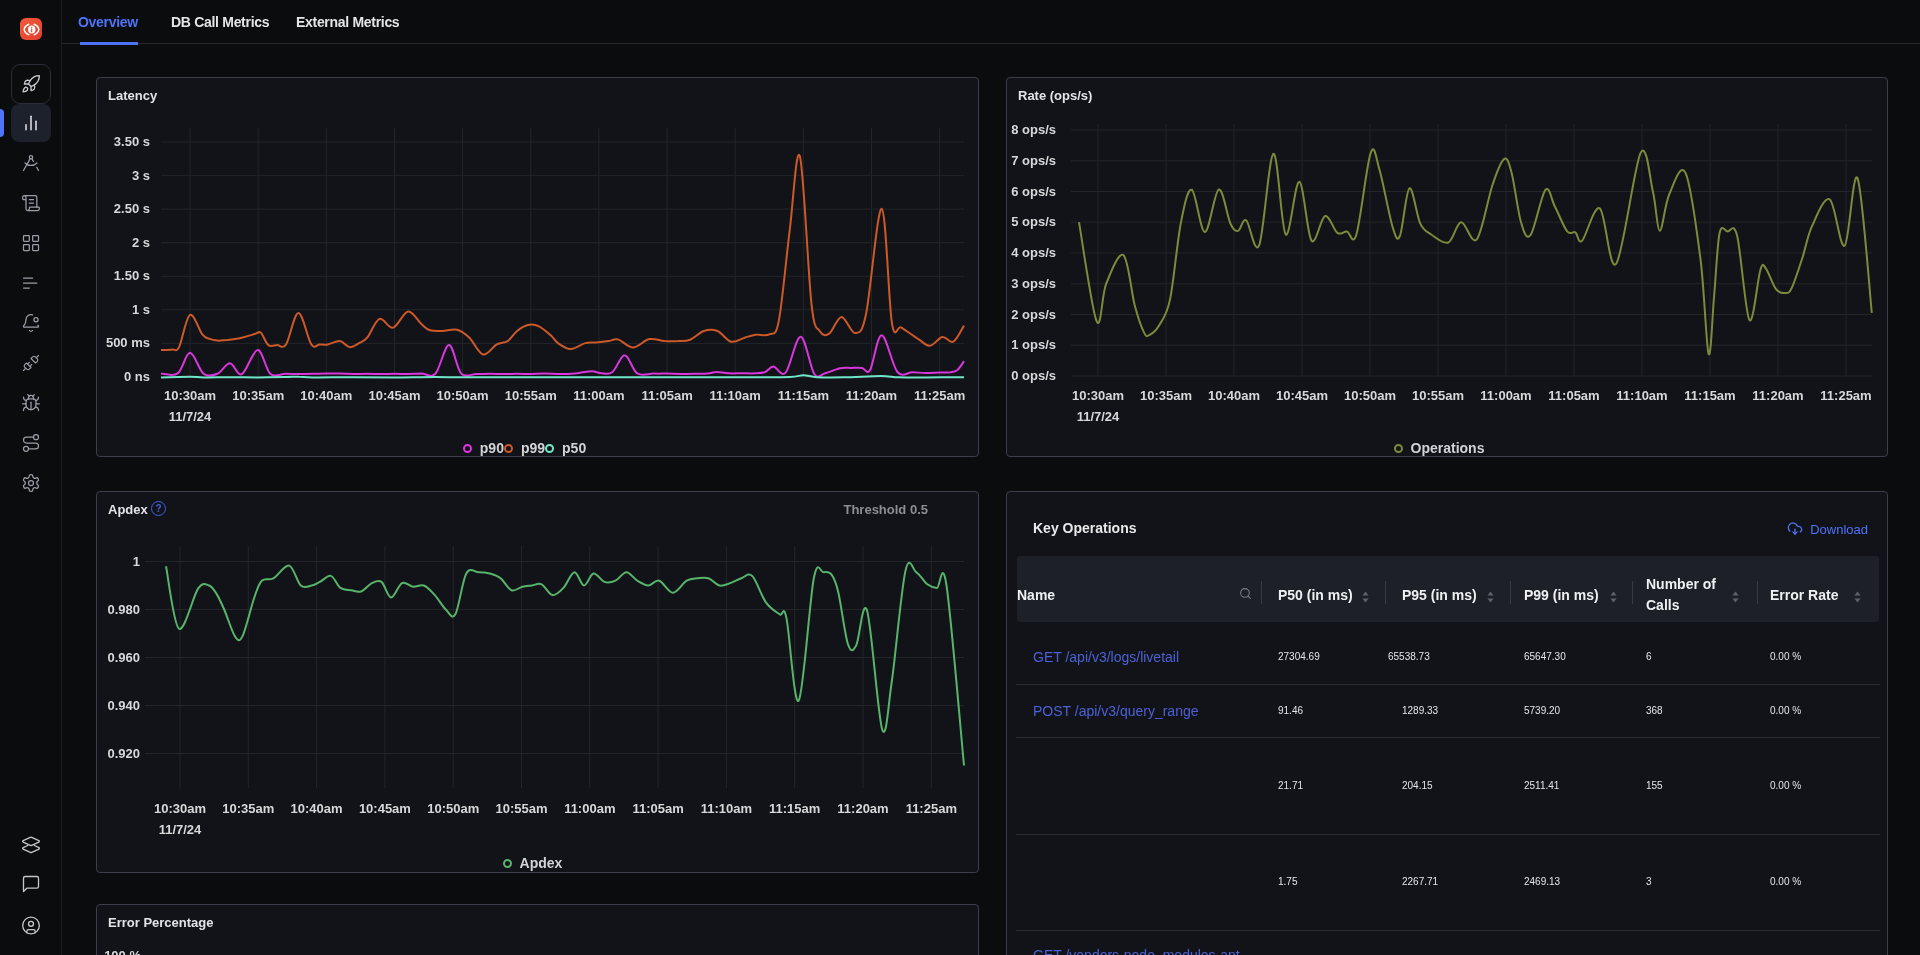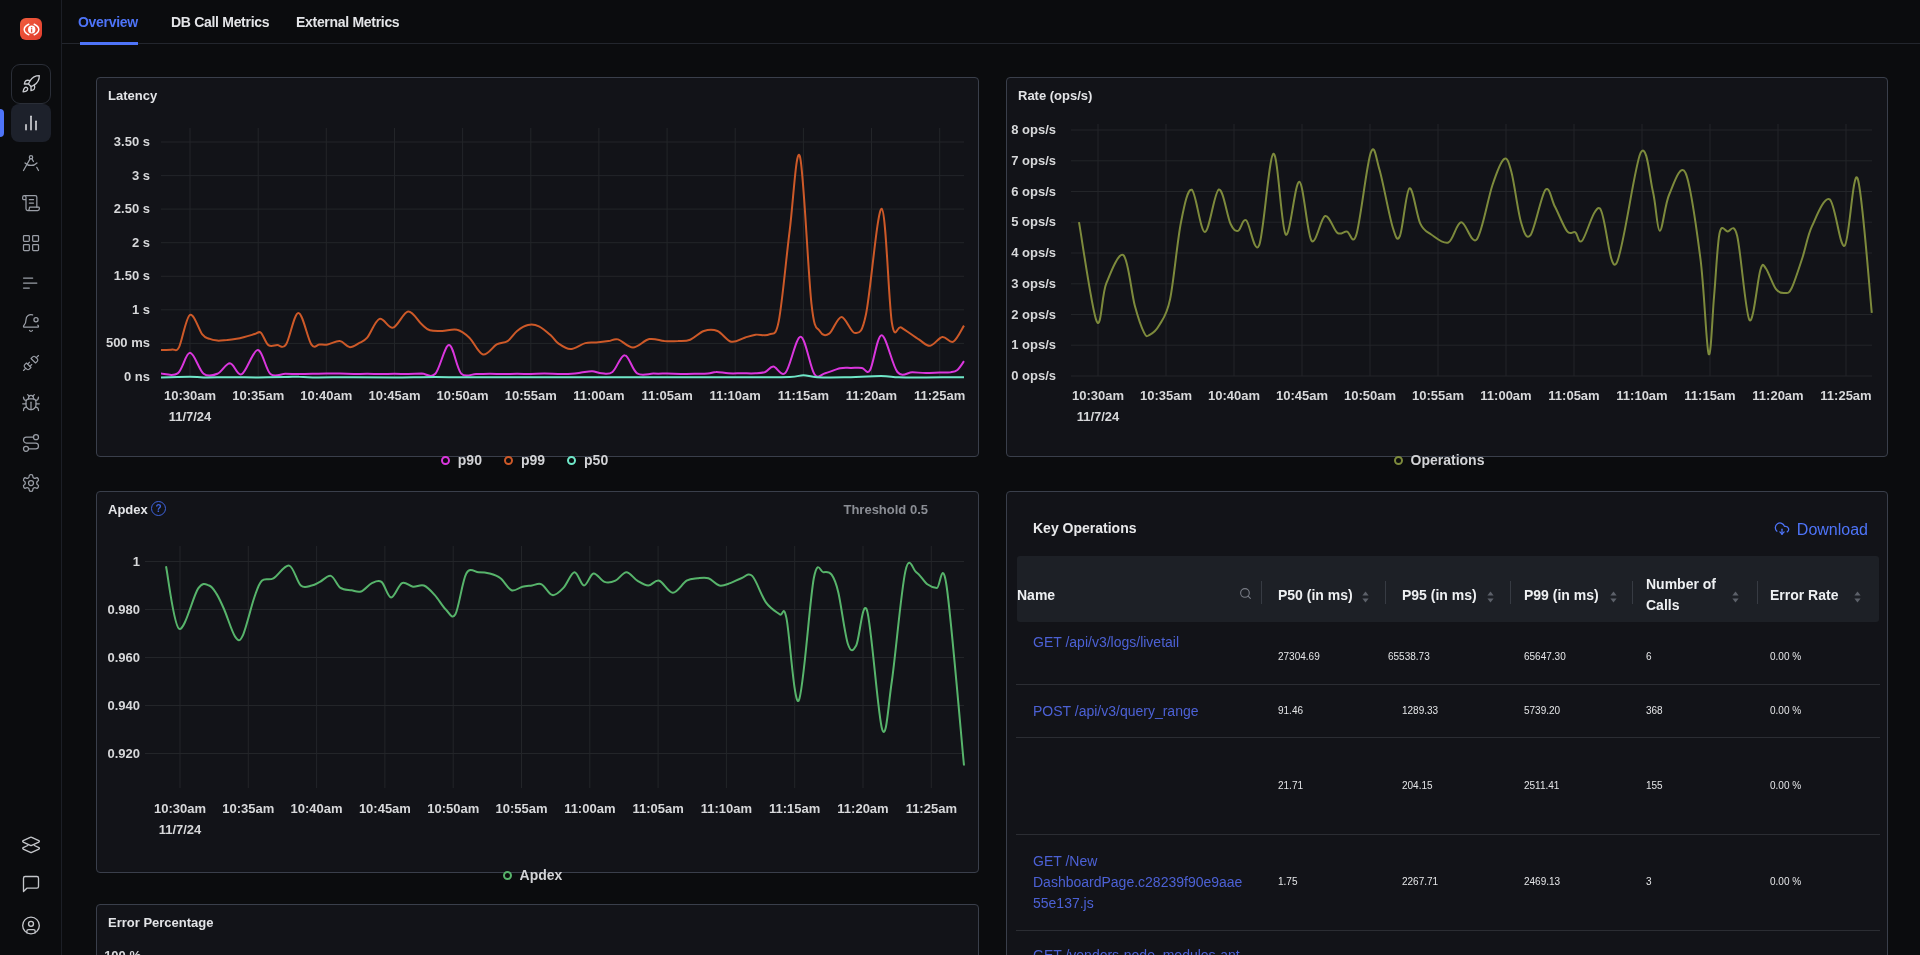--- a/index.html
+++ b/index.html
@@ -12,30 +12,30 @@
 .sb-box { position:absolute; left:11px; width:40px; height:40px; border:1px solid #2a2e37; border-radius:9px; }
 .sb-active { position:absolute; left:11px; width:40px; height:38px; background:#1d212b; border-radius:8px; }
 .sb-pill { position:absolute; left:0; width:4px; height:28px; background:#4e74f8; border-radius:0 4px 4px 0; }
 .tabs { position:absolute; left:62px; top:0; width:1858px; height:44px; border-bottom:1px solid #23262d; }
 .tab { position:absolute; top:14px; font-size:14px; color:#e4e5e8; font-weight:600; letter-spacing:-0.3px }
 .tab.active { color:#4e74f8; }
 .ink { position:absolute; left:80px; top:42px; width:58px; height:2.5px; background:#4e74f8; }
 .panel { position:absolute; background:#121318; border:1px solid #3a3f4b; border-radius:4px; }
 .ptitle { position:absolute; left:11px; top:10px; font-size:13px; font-weight:700; color:#e3e4e7; }
 .tick { font-size:13px; font-weight:600; fill:#d7d8da; font-family:"Liberation Sans",sans-serif; }
-.legend { position:absolute; left:0; width:100%; display:flex; justify-content:center; gap:22px;
-  font-size:14px; font-weight:700; color:#d2d3d6;margin-top:12px; }
+.legend { position:absolute; left:0; width:100%; display:flex; justify-content:center; 
+  font-size:14px; font-weight:700; color:#d2d3d6; }
 .litem { display:flex; align-items:center; gap:8px; }
 .lring { width:9px; height:9px; border-radius:50%; border:2.5px solid #fff; display:inline-block; }
 .thr { position:absolute; right:50px; top:10px; font-size:13px; font-weight:600; color:#8b8e95; }
 .help { position:absolute; left:54px; top:9px; width:15px; height:15px; border:1.5px solid #3e63dd;
   border-radius:50%; color:#3e63dd; font-size:10px; font-weight:700; display:flex; align-items:center; justify-content:center; }
 .ktitle { position:absolute; left:26px; top:28px; font-size:14px; font-weight:700; color:#e8e9eb; }
-.kdl { position:absolute; right:19px; top:29px; display:flex; align-items:flex-start; gap:7px;
-  font-size:16px; color:#4e74f8; font-weight:500; }
+.kdl { position:absolute; right:19px; top:29px; display:flex; align-items:flex-end; gap:7px;
+  font-size:13px; color:#4e74f8; font-weight:500; }
 .khead { position:absolute; left:10px; top:64px; width:862px; height:66px; background:#1d2026; border-radius:3px; }
 .hcell { position:absolute; font-size:14px; font-weight:700; color:#eef0f2; line-height:21px; }
 .hic { position:absolute; }
 .hsep { position:absolute; top:25px; width:1px; height:23px; background:#373b43; }
 .rdiv { position:absolute; left:9px; width:864px; height:1px; background:#2b2d33; }
 .klink { position:absolute; font-size:14px; color:#4c61d5; line-height:21px; }
 .cellv { position:absolute; font-size:10px; color:#e4e5e7; line-height:20px; }
 svg.chart { position:absolute; left:0; top:0; }
 </style></head>
 <body>
@@ -371,38 +371,37 @@
   <div class="hsep" style="left:244px"></div>
       <div class="hsep" style="left:368px"></div>
       <div class="hsep" style="left:493px"></div>
       <div class="hsep" style="left:615px"></div>
       <div class="hsep" style="left:740px"></div>
 </div>
 <div class="rdiv" style="top:192px"></div>
     <div class="rdiv" style="top:245px"></div>
     <div class="rdiv" style="top:342px"></div>
     <div class="rdiv" style="top:438px"></div>
-<div class="klink" style="left:26px;top:140px;width:230px">GET /api/v3/logs/livetail</div>
+<div class="klink" style="left:26px;top:155px;width:230px">GET /api/v3/logs/livetail</div>
     <div class="cellv" style="left:271px;top:155px;width:110px">27304.69</div>
     <div class="cellv" style="left:381px;top:155px;width:110px">65538.73</div>
     <div class="cellv" style="left:517px;top:155px;width:110px">65647.30</div>
     <div class="cellv" style="left:639px;top:155px;width:110px">6</div>
     <div class="cellv" style="left:763px;top:155px;width:110px">0.00 %</div>
     <div class="klink" style="left:26px;top:209px;width:230px">POST /api/v3/query_range</div>
     <div class="cellv" style="left:271px;top:209px;width:110px">91.46</div>
     <div class="cellv" style="left:395px;top:209px;width:110px">1289.33</div>
     <div class="cellv" style="left:517px;top:209px;width:110px">5739.20</div>
     <div class="cellv" style="left:639px;top:209px;width:110px">368</div>
     <div class="cellv" style="left:763px;top:209px;width:110px">0.00 %</div>
     <div class="cellv" style="left:271px;top:284px;width:110px">21.71</div>
     <div class="cellv" style="left:395px;top:284px;width:110px">204.15</div>
     <div class="cellv" style="left:517px;top:284px;width:110px">2511.41</div>
     <div class="cellv" style="left:639px;top:284px;width:110px">155</div>
     <div class="cellv" style="left:763px;top:284px;width:110px">0.00 %</div>
-    <div class="klink" style="left:26px;top:359px;width:230px">GET /New<br>DashboardPage.c28239f90e9aae<br>55e137.js</div>
     <div class="cellv" style="left:271px;top:380px;width:110px">1.75</div>
     <div class="cellv" style="left:395px;top:380px;width:110px">2267.71</div>
     <div class="cellv" style="left:517px;top:380px;width:110px">2469.13</div>
     <div class="cellv" style="left:639px;top:380px;width:110px">3</div>
     <div class="cellv" style="left:763px;top:380px;width:110px">0.00 %</div>
     <div class="klink" style="left:26px;top:453px;width:230px">GET /vendors-node_modules-ant</div>
 
 </div>
 
 <div class="panel" style="left:96px;top:904px;width:883px;height:140px">

